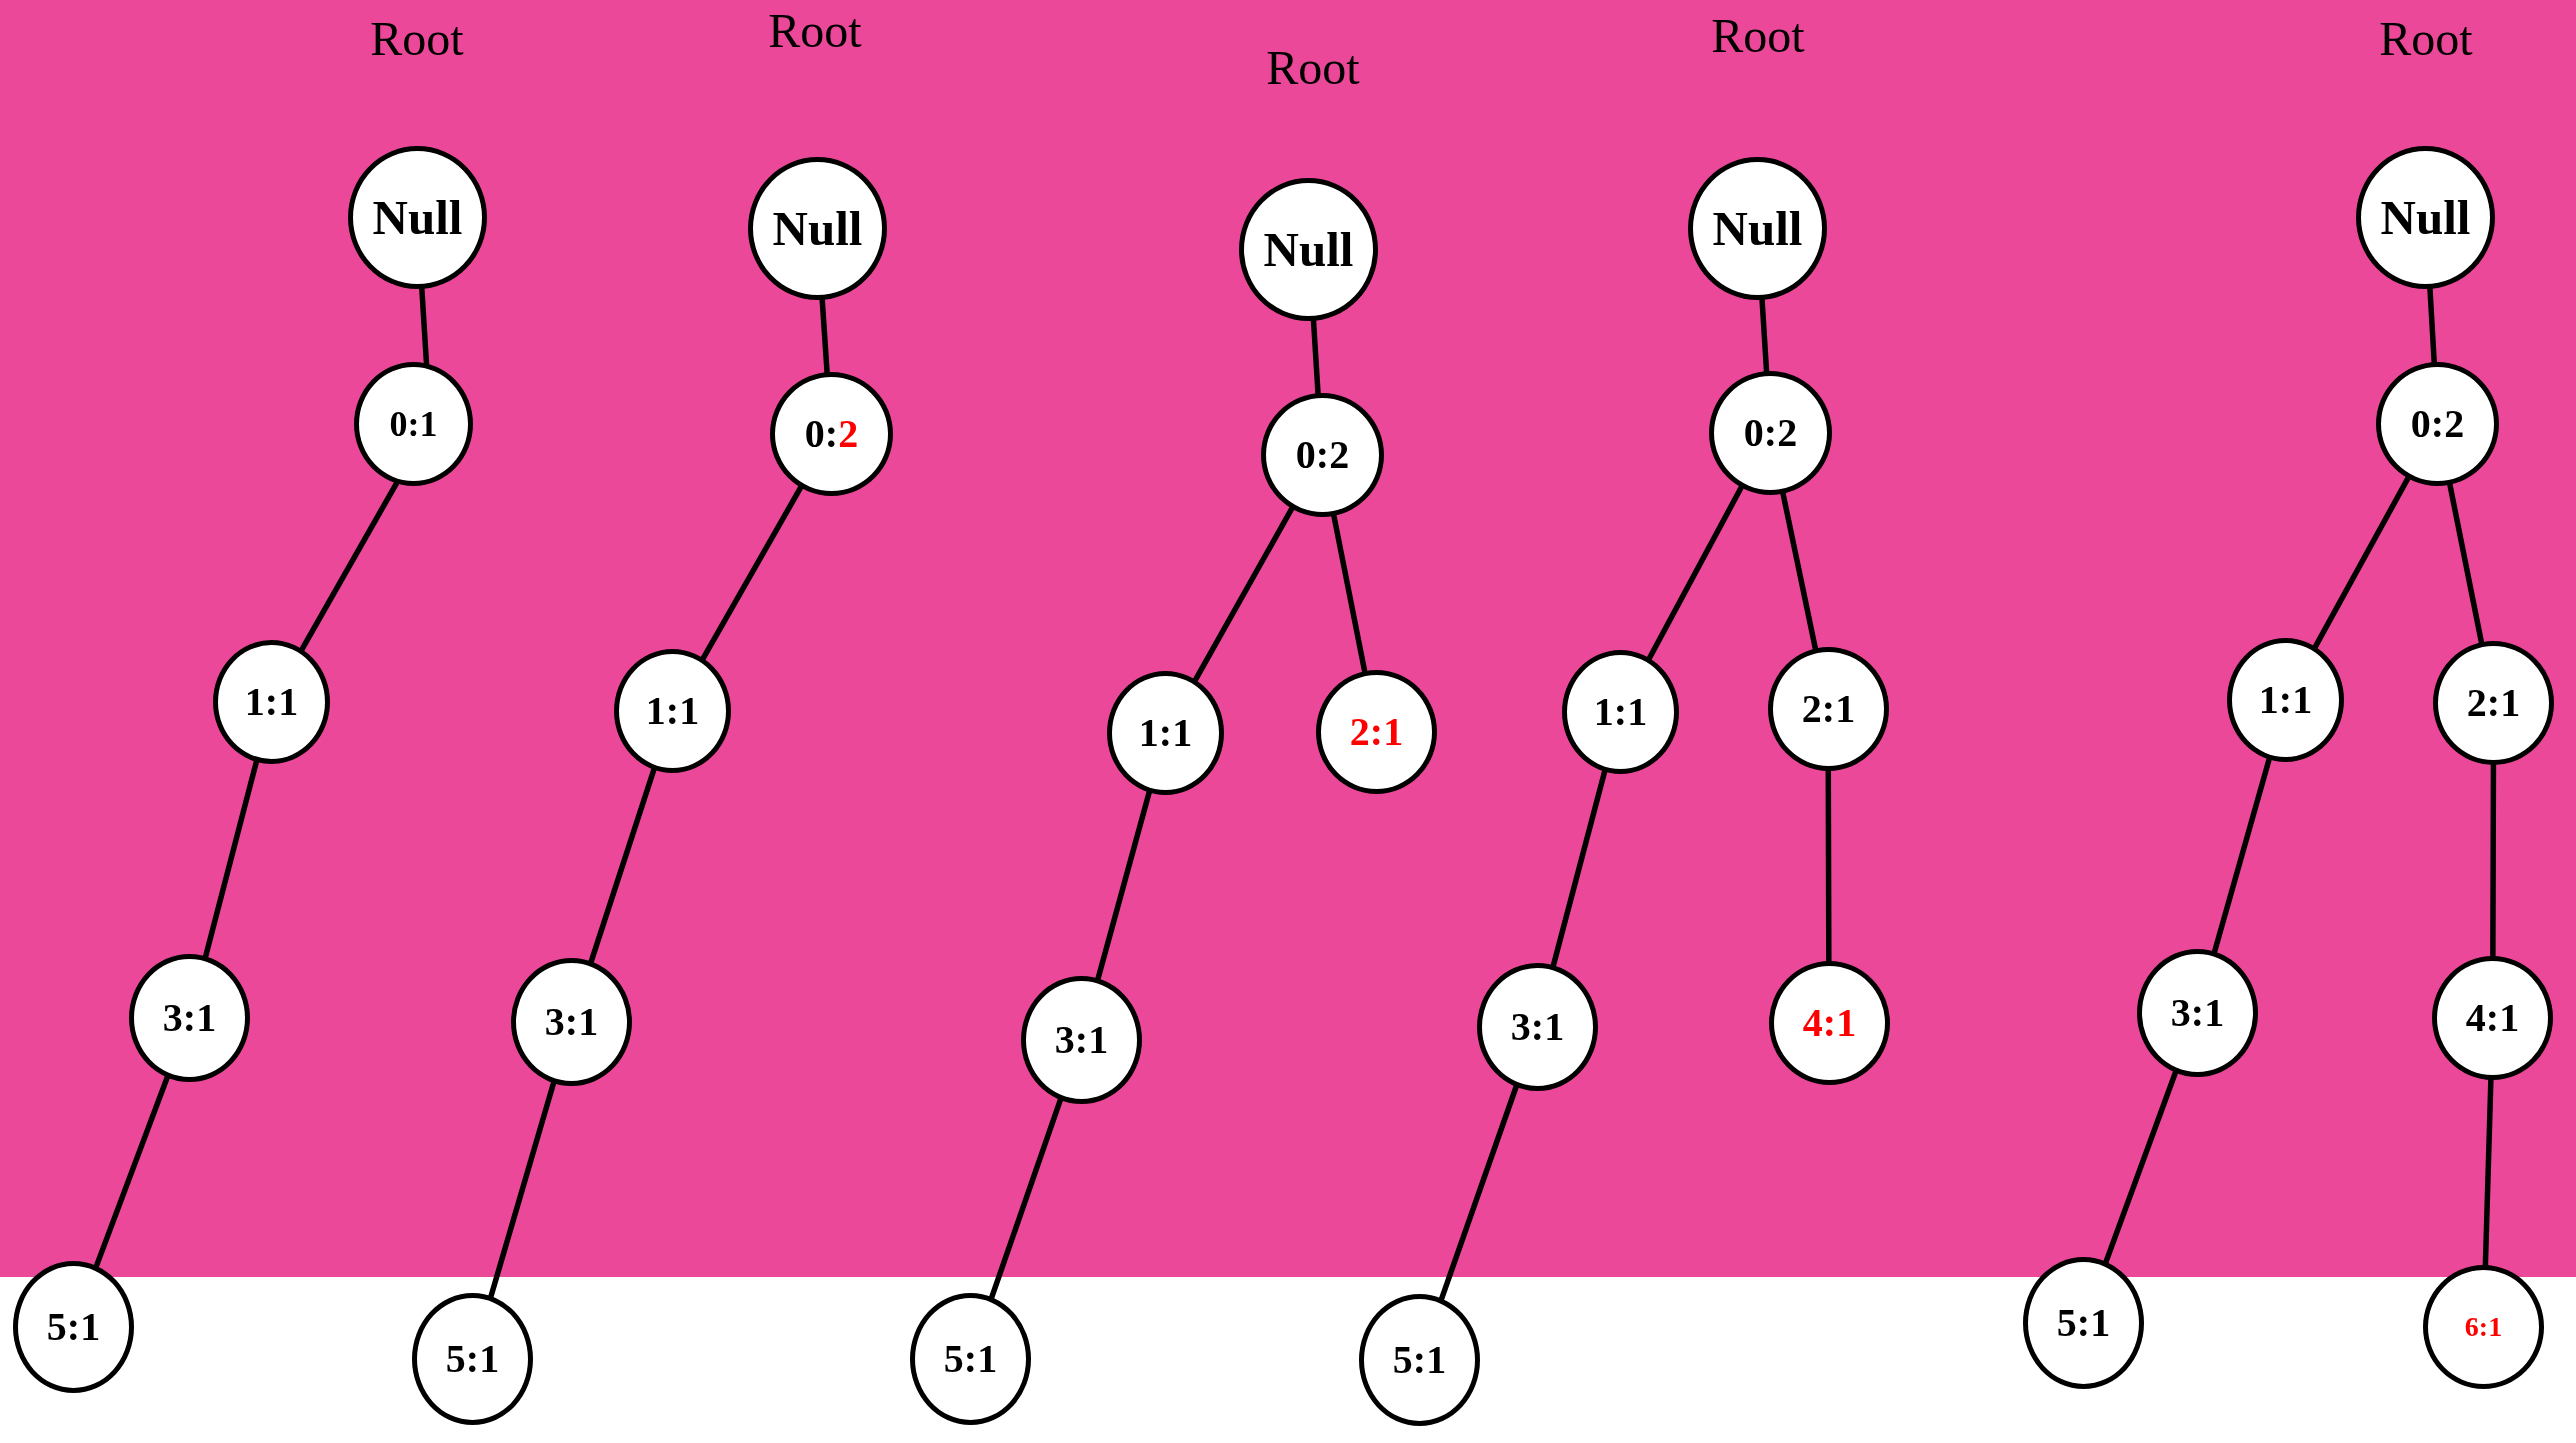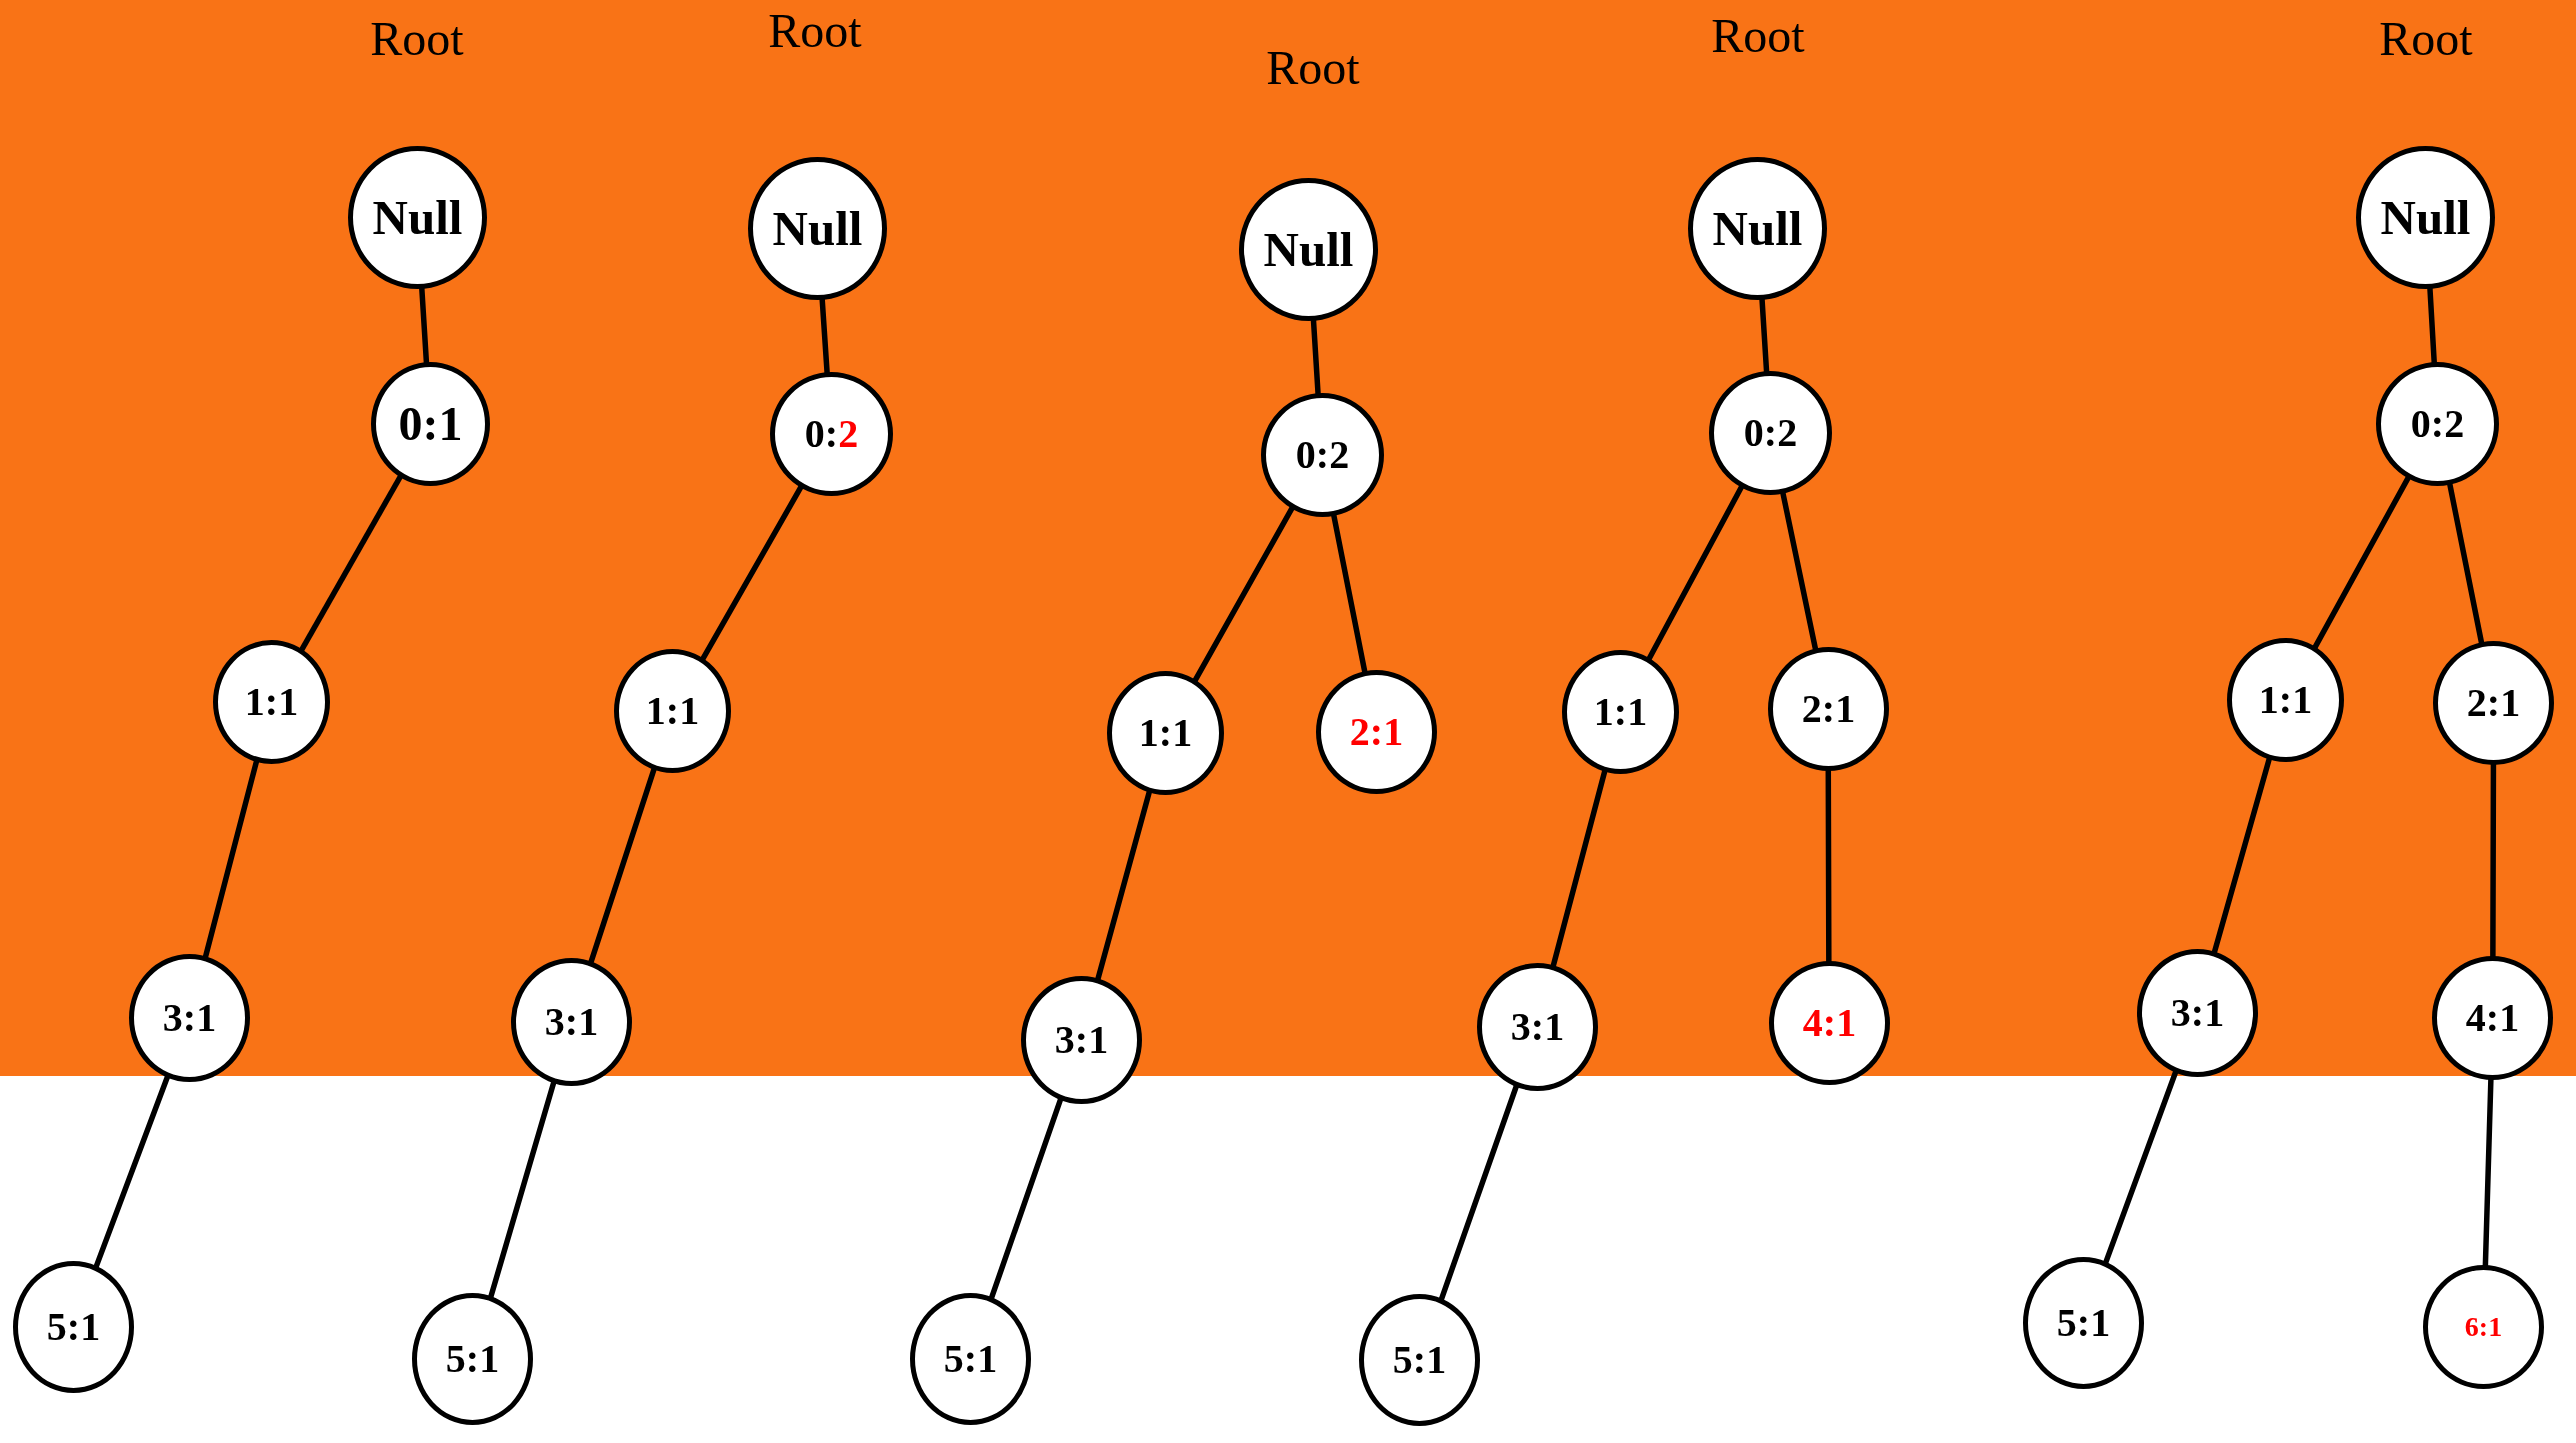--- a/index.html
+++ b/index.html
@@ -9,22 +9,22 @@
   }
   body {
     width: 2576px;
     height: 1444px;
     font-family: "Liberation Serif", "DejaVu Serif", serif;
     overflow: hidden;
   }
   #stage {
     position: relative;
     width: 2576px;
-    height: 1076px;
-    background: #f97316;
+    height: 1277px;
+    background: #ec4899;
   }
   #edge-layer {
     position: absolute;
     left: 0;
     top: 0;
     width: 2576px;
     height: 1444px;
     pointer-events: none;
   }
   #node-layer {
@@ -92,21 +92,21 @@
       <line x1="2479.6251749991184" y1="826.2596922711504" x2="2417.9207699112594" y2="1043.8154297974145" stroke="#000000" stroke-width="6" stroke-linecap="round"></line>
       <line x1="2723.8139543258476" y1="831.9997119084875" x2="2723.1860456741524" y2="1048.0002880915124" stroke="#000000" stroke-width="6" stroke-linecap="round"></line>
       <line x1="2377.4450419372088" y1="1168.4804502034146" x2="2299.1454786767586" y2="1381.9099048972225" stroke="#000000" stroke-width="6" stroke-linecap="round"></line>
       <line x1="2721.1073911358203" y1="1175.9701796092713" x2="2714.8926088641797" y2="1386.0298203907287" stroke="#000000" stroke-width="6" stroke-linecap="round"></line>
     </svg>
   <div id="node-layer">
       <div class="root-label" style="left: 417px; top: 38px; font-size: 48px;">Root</div>
       <div class="tree-node" style="left: 348px; top: 146px; width: 139px; height: 143px; font-size: 49px;">
         <span class="node-label"><span>Null</span></span>
       </div>
-      <div class="tree-node" style="left: 371px; top: 362px; width: 119px; height: 124px; font-size: 48px;">
+      <div class="tree-node" style="left: 354px; top: 362px; width: 119px; height: 124px; font-size: 36px;">
         <span class="node-label"><span>0:1</span></span>
       </div>
       <div class="tree-node" style="left: 213px; top: 640px; width: 117px; height: 124px; font-size: 40px;">
         <span class="node-label"><span>1:1</span></span>
       </div>
       <div class="tree-node" style="left: 129px; top: 954px; width: 121px; height: 128px; font-size: 40px;">
         <span class="node-label"><span>3:1</span></span>
       </div>
       <div class="tree-node" style="left: 13px; top: 1261px; width: 121px; height: 132px; font-size: 40px;">
         <span class="node-label"><span>5:1</span></span>

